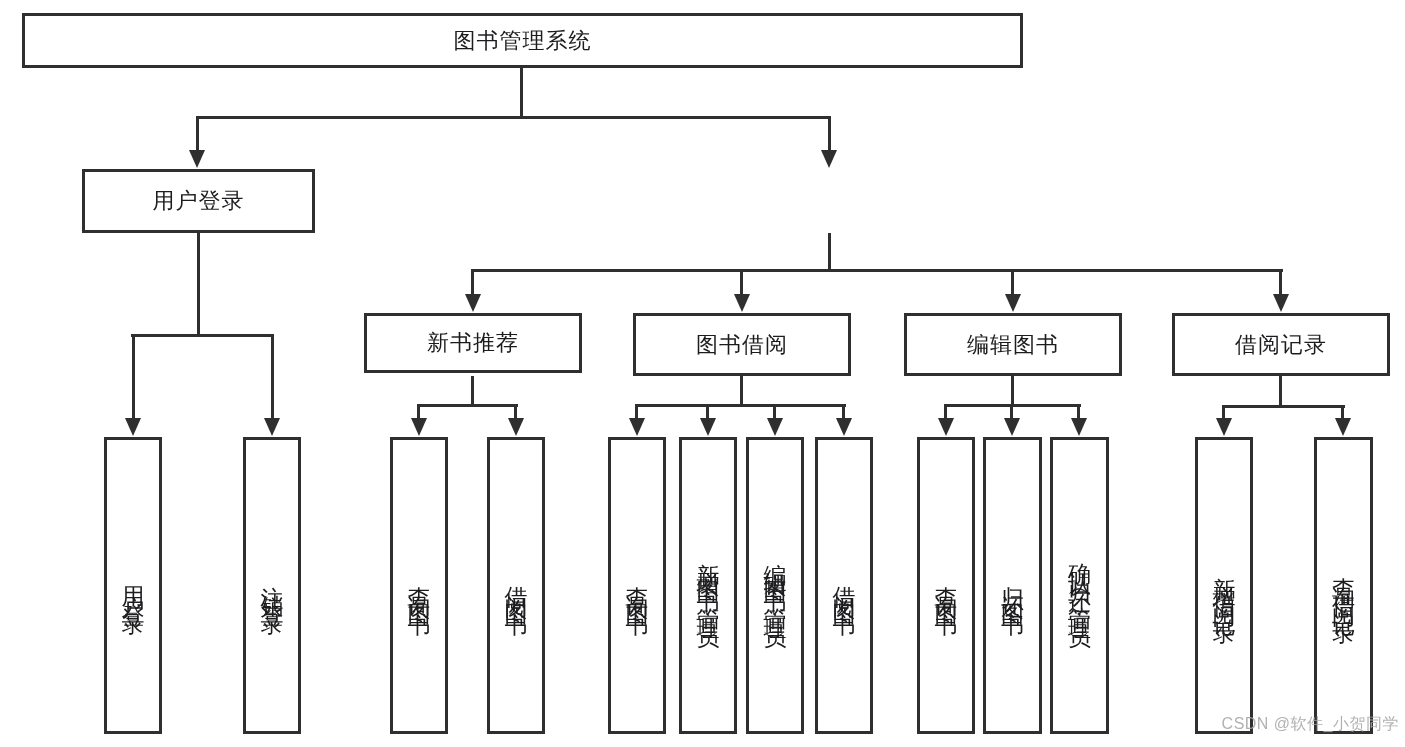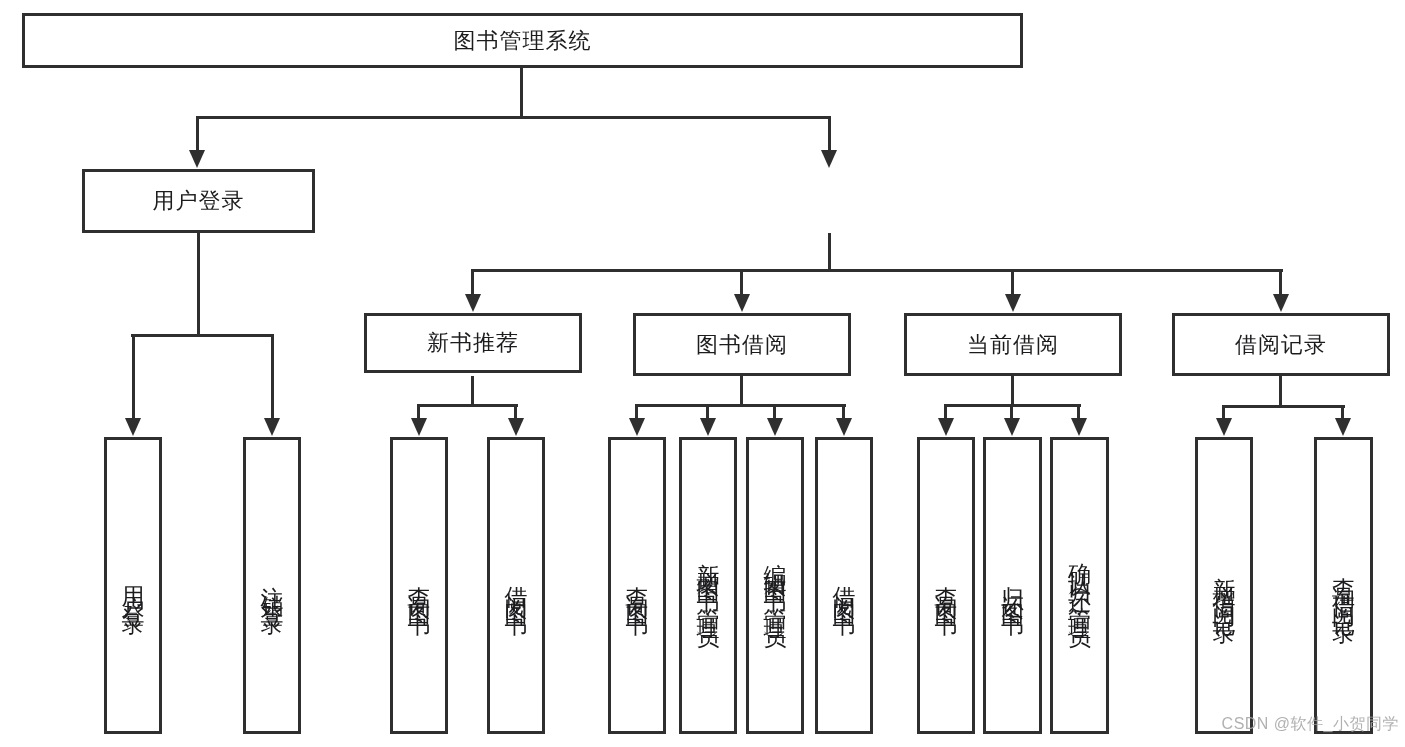--- a/index.html
+++ b/index.html
@@ -105,21 +105,21 @@
   <div class="line" style="left:1279px; top:271px; width:3px; height:26px;"></div>
   <div class="arrow" style="left:1273px; top:294px;"></div>
 
   <div class="box" style="left:364px; top:313px; width:218px; height:60px;">
     <span class="hlabel">新书推荐</span>
   </div>
   <div class="box" style="left:633px; top:313px; width:218px; height:63px;">
     <span class="hlabel">图书借阅</span>
   </div>
   <div class="box" style="left:904px; top:313px; width:218px; height:63px;">
-    <span class="hlabel">当前借阅</span>
+    <span class="hlabel">编辑图书</span>
   </div>
   <div class="box" style="left:1172px; top:313px; width:218px; height:63px;">
     <span class="hlabel">借阅记录</span>
   </div>
 
   <div class="line" style="left:471px; top:376px; width:3px; height:30px;"></div>
   <div class="line" style="left:417px; top:404px; width:101px; height:3px;"></div>
   <div class="line" style="left:417px; top:406px; width:3px; height:14px;"></div>
   <div class="arrow" style="left:411px; top:418px;"></div>
   <div class="line" style="left:514px; top:406px; width:3px; height:14px;"></div>

